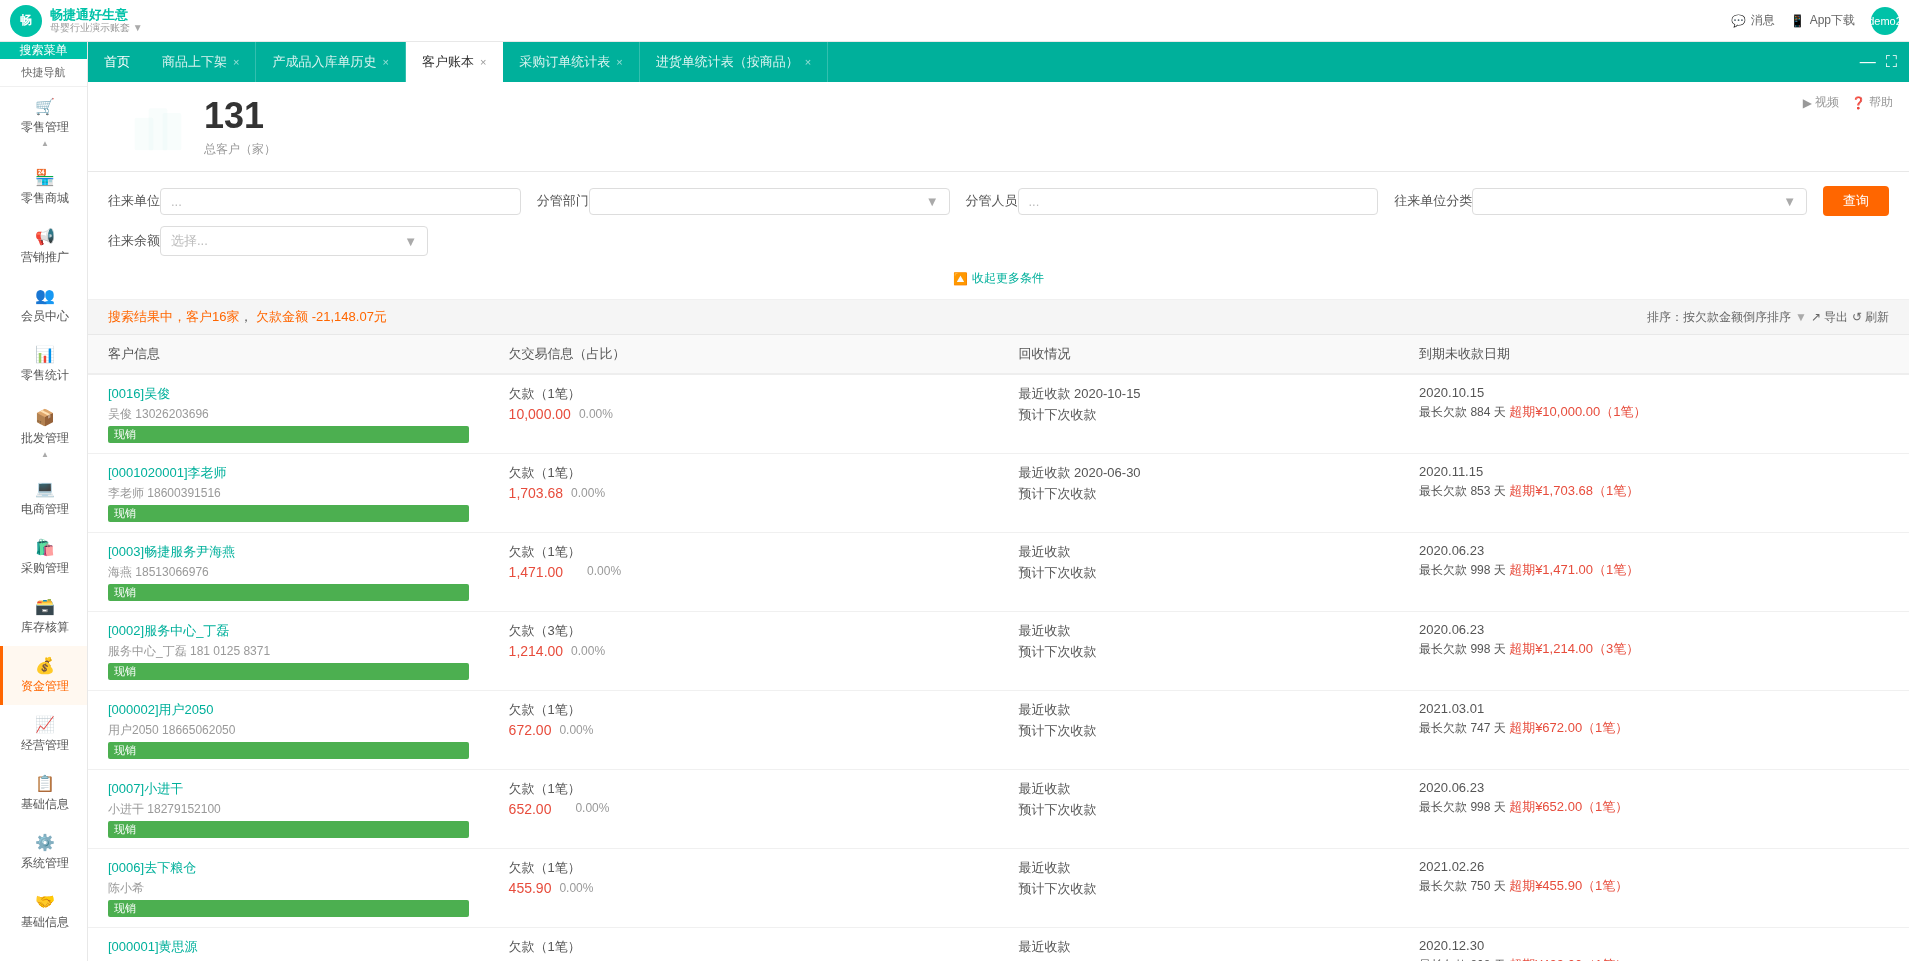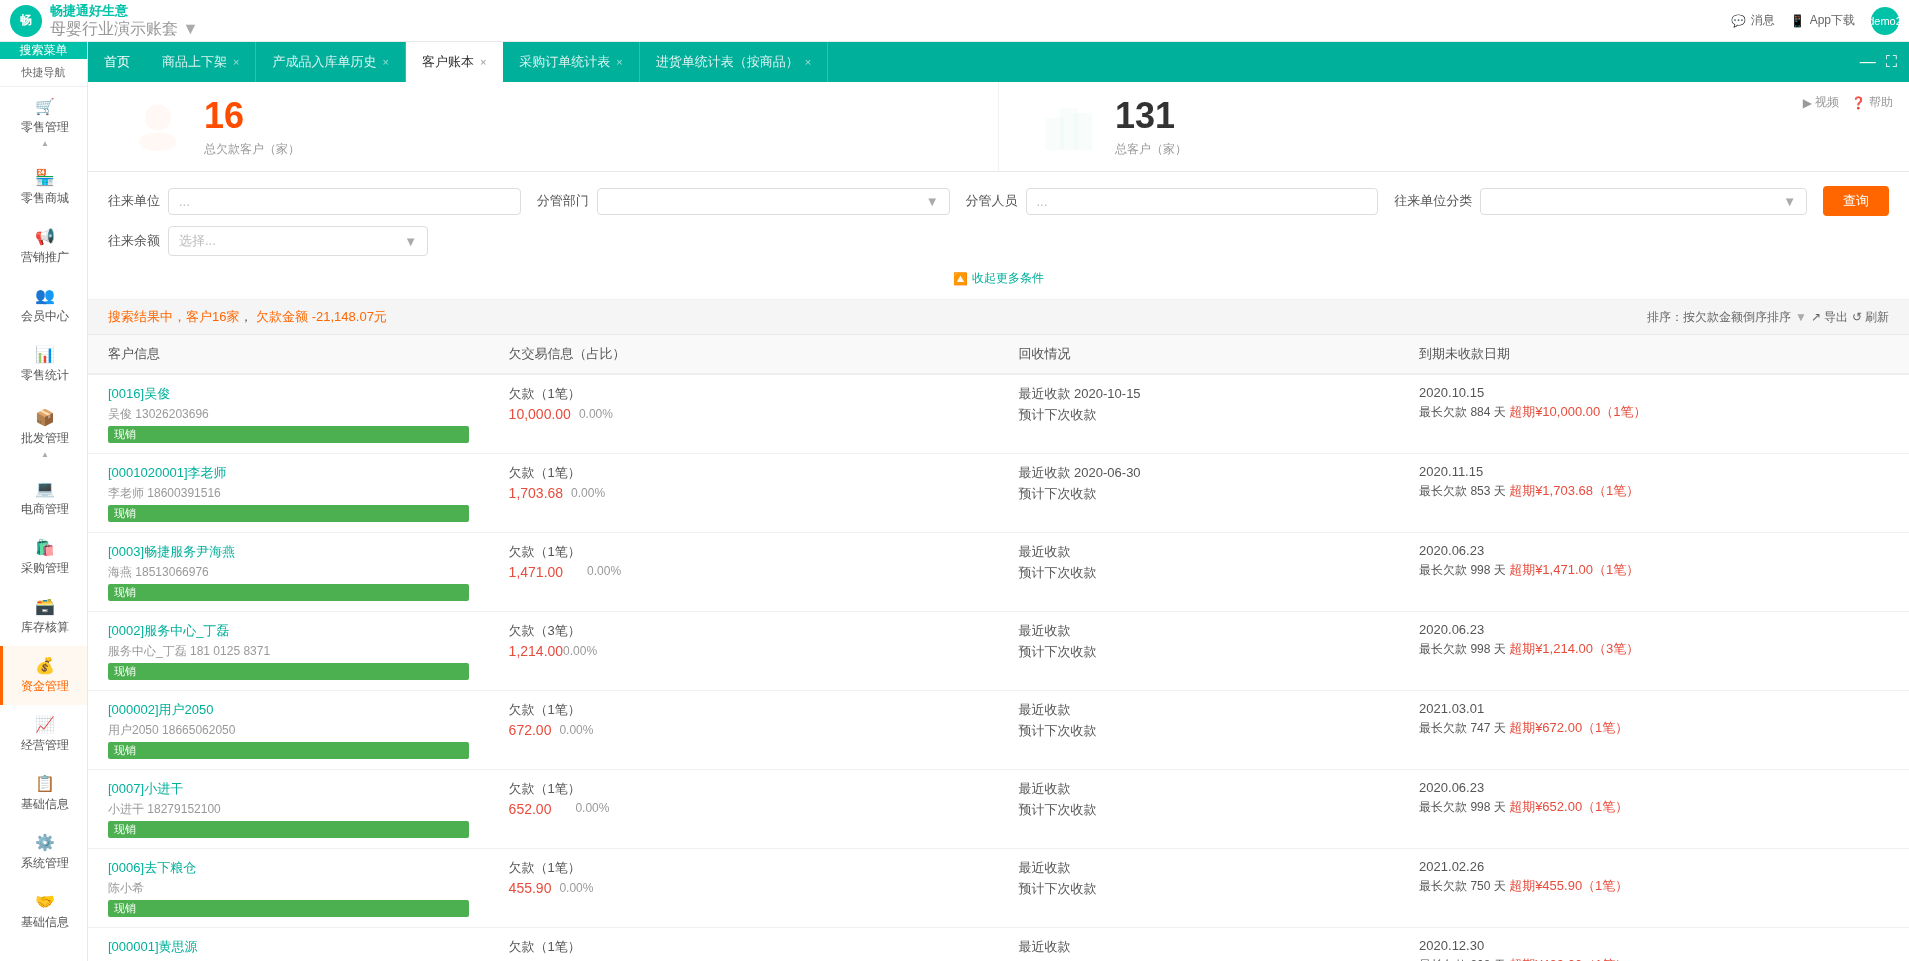--- a/index.html
+++ b/index.html
@@ -56,21 +56,21 @@
     .stat-value.orange { color: #ff4d00; }
     .stat-value.red { color: #ff4d00; }
     .stat-value.dark { color: #333; font-weight: 900; }
     .stat-label { font-size: 12px; color: #999; }
     .stat-top-right { position: absolute; top: 12px; right: 16px; display: flex; gap: 12px; font-size: 12px; color: #999; }
     .stat-top-right span { cursor: pointer; display: flex; align-items: center; gap: 3px; }
 
     
     .search-filters { background: #fff; padding: 14px 20px 8px; border-bottom: 1px solid #f0f0f0; }
     .filter-row { display: flex; align-items: center; gap: 16px; margin-bottom: 10px; }
-    .filter-group { display: flex; align-items: center; gap: 8px; flex: 1; }
+    .filter-group { display: flex; align-items: center; gap: 0; flex: 1; }
     .filter-label { font-size: 13px; color: #555; white-space: nowrap; }
     .filter-input { flex: 1; border: 1px solid #ddd; border-radius: 4px; padding: 5px 10px; font-size: 13px; color: #333; background: #fff; cursor: text; display: flex; align-items: center; justify-content: space-between; }
     .filter-select { flex: 1; border: 1px solid #ddd; border-radius: 4px; padding: 5px 10px; font-size: 13px; color: #333; background: #fff; cursor: pointer; display: flex; align-items: center; justify-content: space-between; }
     .filter-select .arrow { color: #aaa; }
     .search-btn { background: #ff6600; color: #fff; border: none; border-radius: 4px; padding: 6px 20px; font-size: 13px; cursor: pointer; white-space: nowrap; }
     .collapse-bar { display: flex; justify-content: center; padding: 4px; cursor: pointer; color: #00b09b; font-size: 12px; gap: 4px; align-items: center; }
 
     
     .results-bar { background: #f5f5f5; padding: 8px 20px; display: flex; align-items: center; justify-content: space-between; border-bottom: 1px solid #e8e8e8; }
     .results-info { font-size: 13px; color: #555; }
@@ -114,21 +114,21 @@
 
 <div class="app-wrapper">
 
   <div class="top-bar">
     <div class="top-bar-left">
       <div class="app-logo">
         <span>畅</span>
       </div>
       <div style="display:flex; flex-direction:column; line-height:1.2;">
         <span class="app-name">畅捷通好生意</span>
-        <span style="font-size:16px; color:#999;">
+        <span style="font-size:10px; color:#999;">
           <span>母婴行业演示账套</span>
           <span style="color:#aaa;"> ▼</span>
         </span>
       </div>
     </div>
     <div style="width:88px;"></div>
     <div class="top-bar-right">
       <div class="top-bar-btn">
         <span>💬</span>
         <span>消息</span>
@@ -245,32 +245,20 @@
         </div>
         <div class="tab-actions">
           <span class="tab-action-btn">—</span>
           <span class="tab-action-btn">⛶</span>
         </div>
       </div>
 
       <div class="page-content">
 
         <div class="stats-bar">
-          <div class="stat-item">
-            <div class="stat-icon">
-              <svg viewBox="0 0 60 60" fill="none">
-                <circle cx="30" cy="20" r="14" fill="#ff6600" opacity="0.3"></circle>
-                <ellipse cx="30" cy="46" rx="20" ry="10" fill="#ff6600" opacity="0.3"></ellipse>
-              </svg>
-            </div>
-            <div class="stat-info">
-              <div class="stat-value orange">16</div>
-              <div class="stat-label">总欠款客户（家）</div>
-            </div>
-          </div>
           <div class="stat-item">
             <div class="stat-top-right">
               <span>
                 <span>▶</span>
                 <span>视频</span>
               </span>
               <span>
                 <span>❓</span>
                 <span>帮助</span>
               </span>
@@ -459,21 +447,21 @@
     <td>
       <div class="customer-info">
         <span class="customer-name">[0002]服务中心_丁磊</span>
         <span class="customer-phone">服务中心_丁磊 181 0125 8371</span>
         <span class="customer-tag">现销</span>
       </div>
     </td>
     <td>
       <div class="debt-info">
         <span class="debt-count">欠款（3笔）</span>
-        <div style="display:flex; align-items:center; ">
+        <div style="display:flex; align-items:center; gap:8px;">
           <span class="debt-amount">1,214.00</span>
           <span class="debt-ratio">0.00%</span>
         </div>
       </div>
     </td>
     <td>
       <div class="repay-info">
         <span class="repay-date">最近收款</span>
         <span class="repay-next">预计下次收款</span>
       </div>

